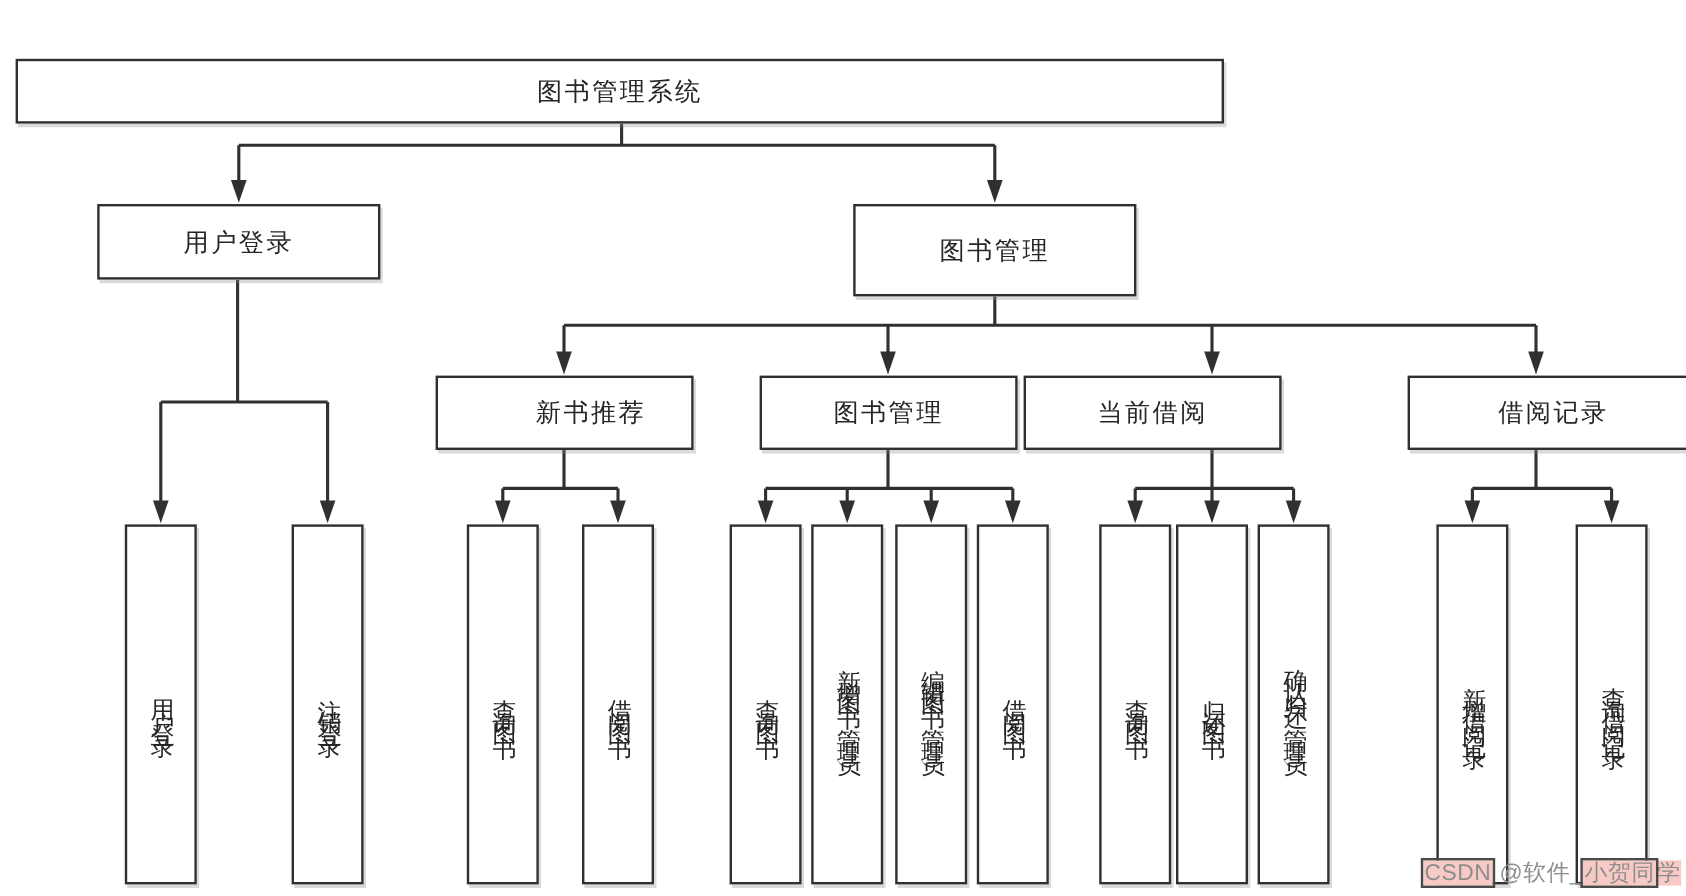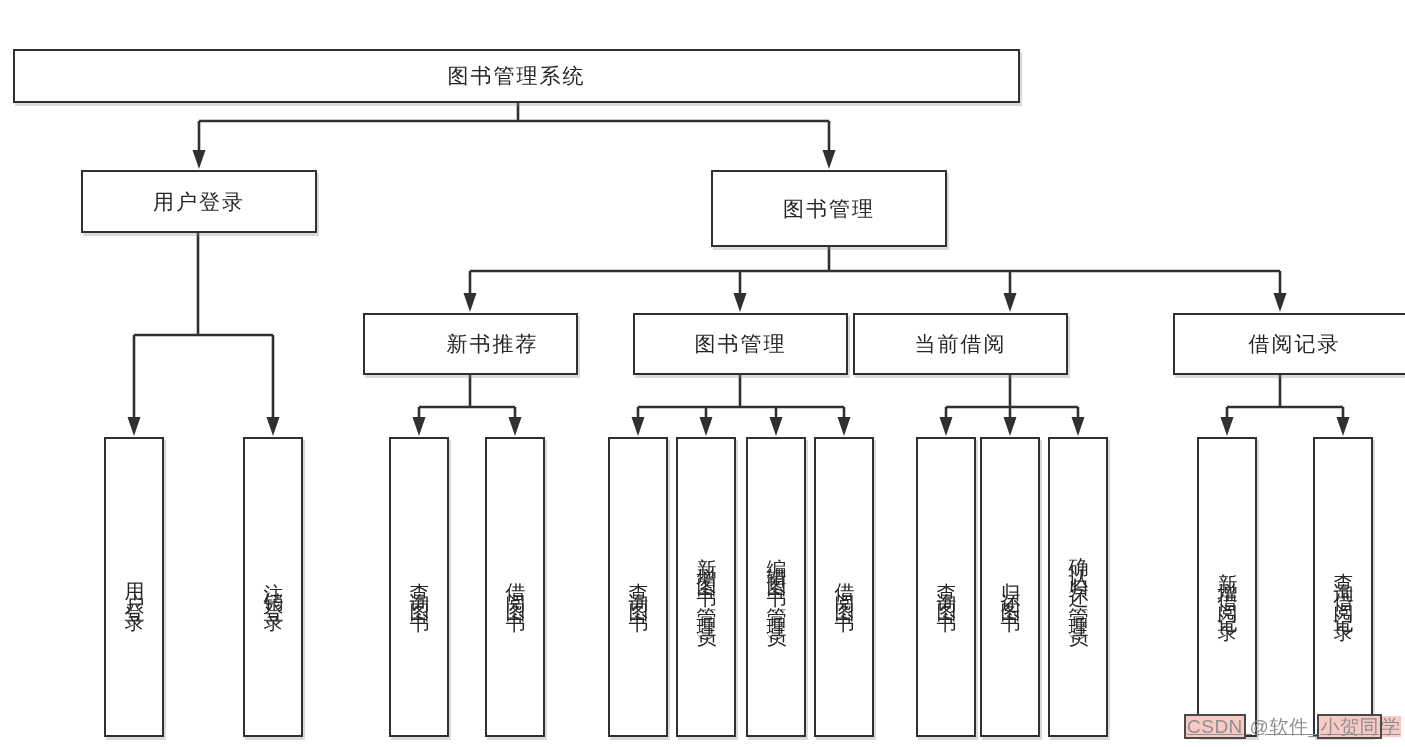--- a/index.html
+++ b/index.html
@@ -46,21 +46,21 @@
     background: #fff;
     border: 2.5px solid var(--line);
     writing-mode: vertical-rl; text-orientation: mixed;
     text-align: center; line-height: 55px;
     font-size: 20px; letter-spacing: 10px; color: var(--text);
     box-shadow: 2px 3px 0 rgba(140,140,140,0.32);
   }
   .watermark {
     position: absolute; left: 1186px; top: 714px;
     font-size: 19px; color: var(--watermark-text);
-    letter-spacing: 0.5px; white-space: nowrap; text-decoration: underline;
+    letter-spacing: 0.5px; white-space: nowrap;
   }
   .wm-boxed {
     background: var(--watermark-highlight);
     outline: 2px solid var(--watermark-border);
     padding: 0 1px;
   }
   .wm-tinted {
     background: var(--watermark-highlight);
     padding: 0 1px;
   }

